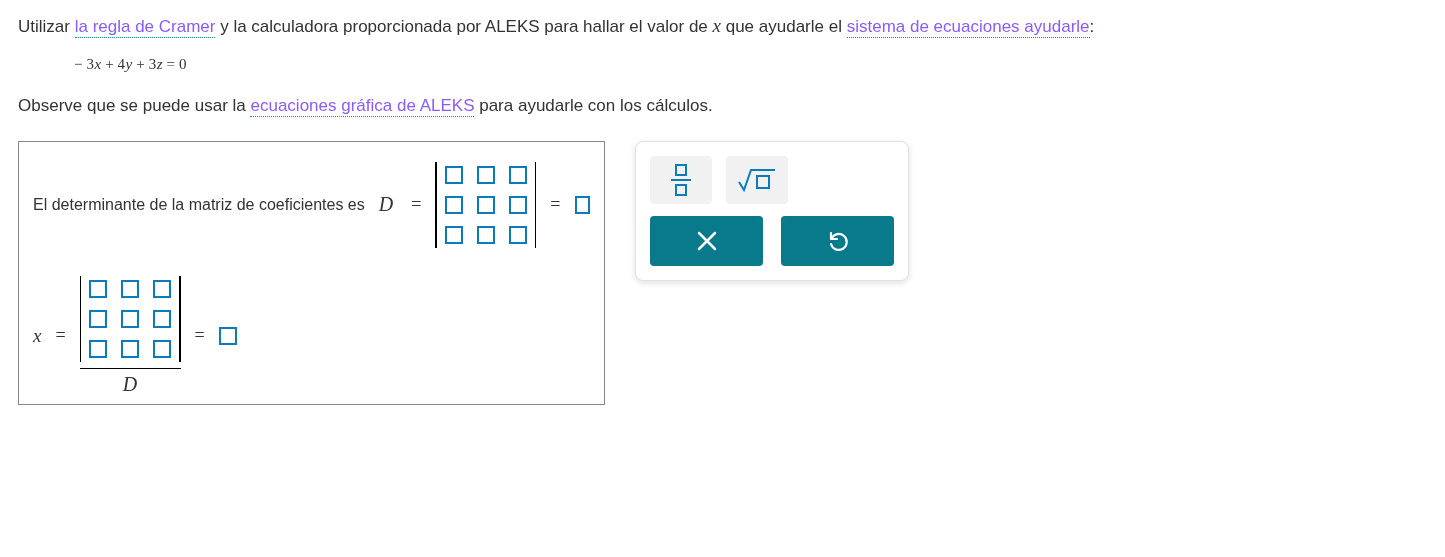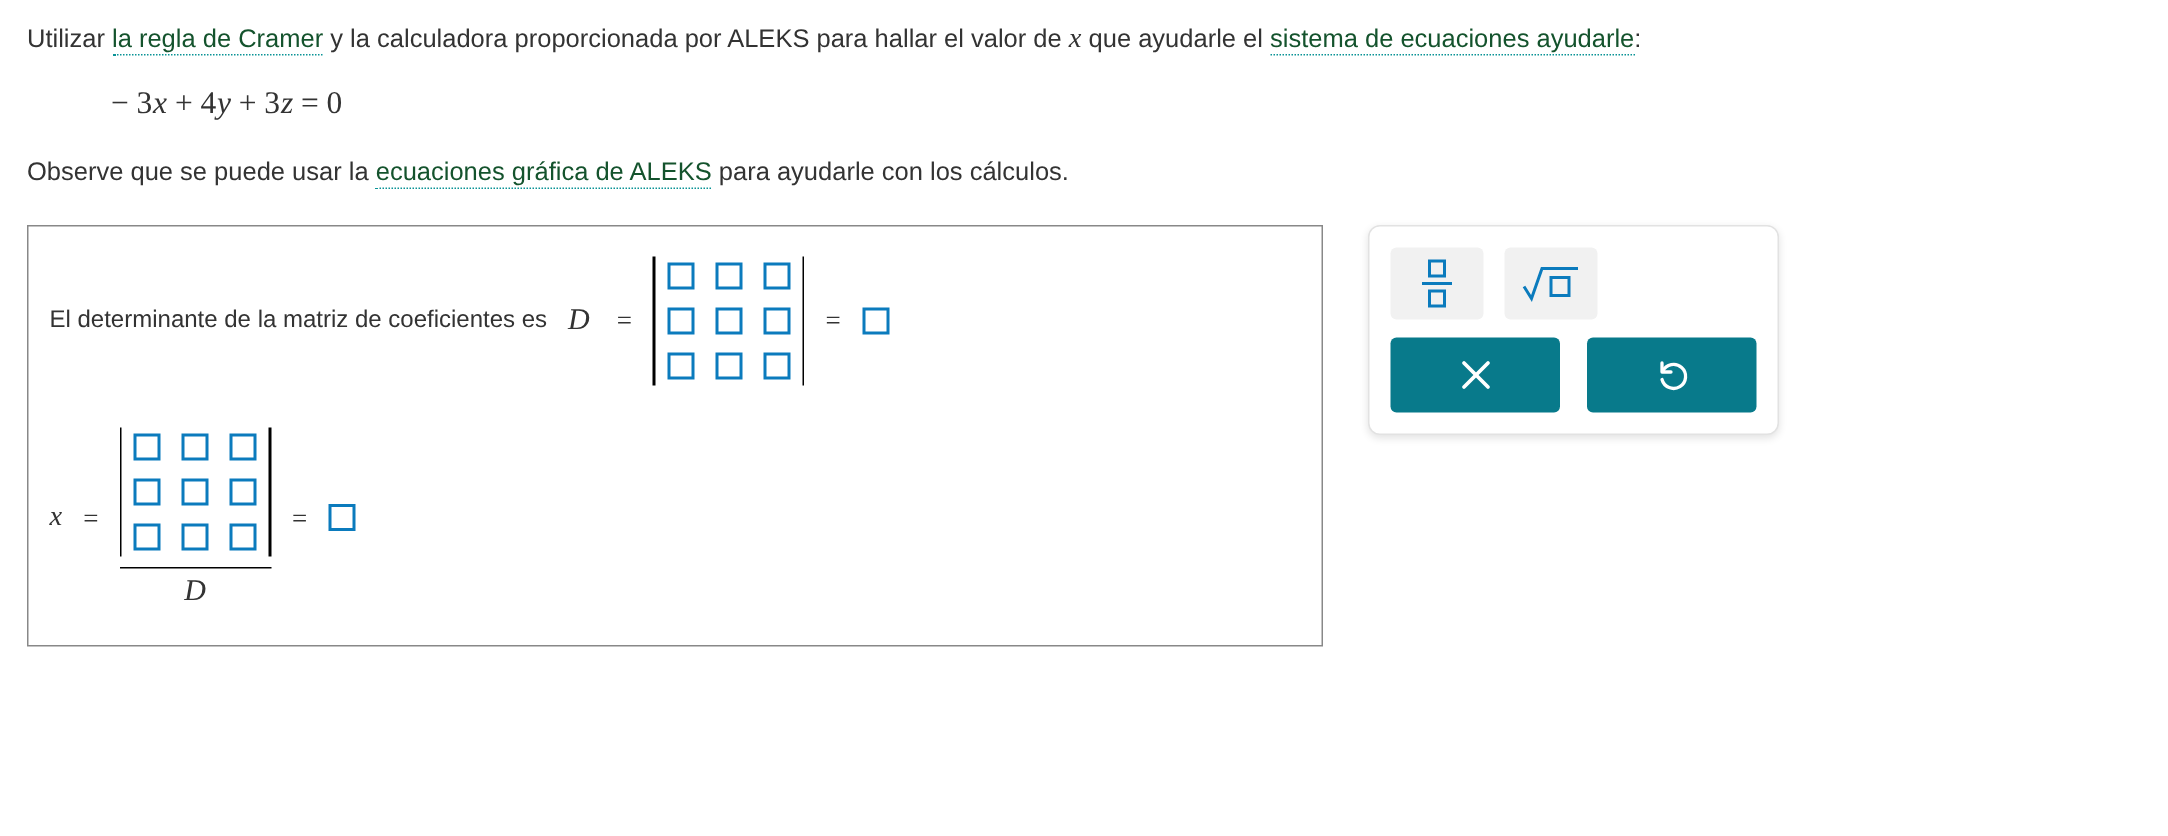--- a/index.html
+++ b/index.html
@@ -6,44 +6,44 @@
     body {
       font-family: Verdana, Geneva, sans-serif;
       font-size: 17px;
       color: #333;
       background: #fff;
       padding: 12px 18px;
       width: 1445px;
     }
     .intro { margin-bottom: 12px; line-height: 1.5; }
     .link {
-      color: #14532d;
+      color: #8b5cf6;
       border-bottom: 1px dotted #0a9396;
       cursor: pointer;
       padding-bottom: 1px;
       text-align: center;
     }
     .mathvar { font-style: italic; font-family: 'Times New Roman', serif; font-size: 19px; }
     .eqblock {
       margin: 10px 0 18px 56px;
       font-family: 'Times New Roman', serif;
-      font-size: 21px;
+      font-size: 15px;
       line-height: 1.5;
     }
     .eqblock .row { white-space: nowrap; letter-spacing: 0.5px; }
     .observe { margin: 6px 0 22px 0; line-height: 1.5; }
     .workarea {
       display: flex;
       align-items: flex-start;
       gap: 30px;
     }
     .answerbox {
       border: 1px solid #888;
-      padding: 20px 14px 24px 14px;
-      width: 864px;
+      padding: 20px 14px 8px 14px;
+      width: 587px;
       display: flex;
       flex-direction: column;
       gap: 28px;
     }
     .line1 {
       display: flex;
       align-items: center;
       gap: 10px;
       font-size: 16px;
     }

